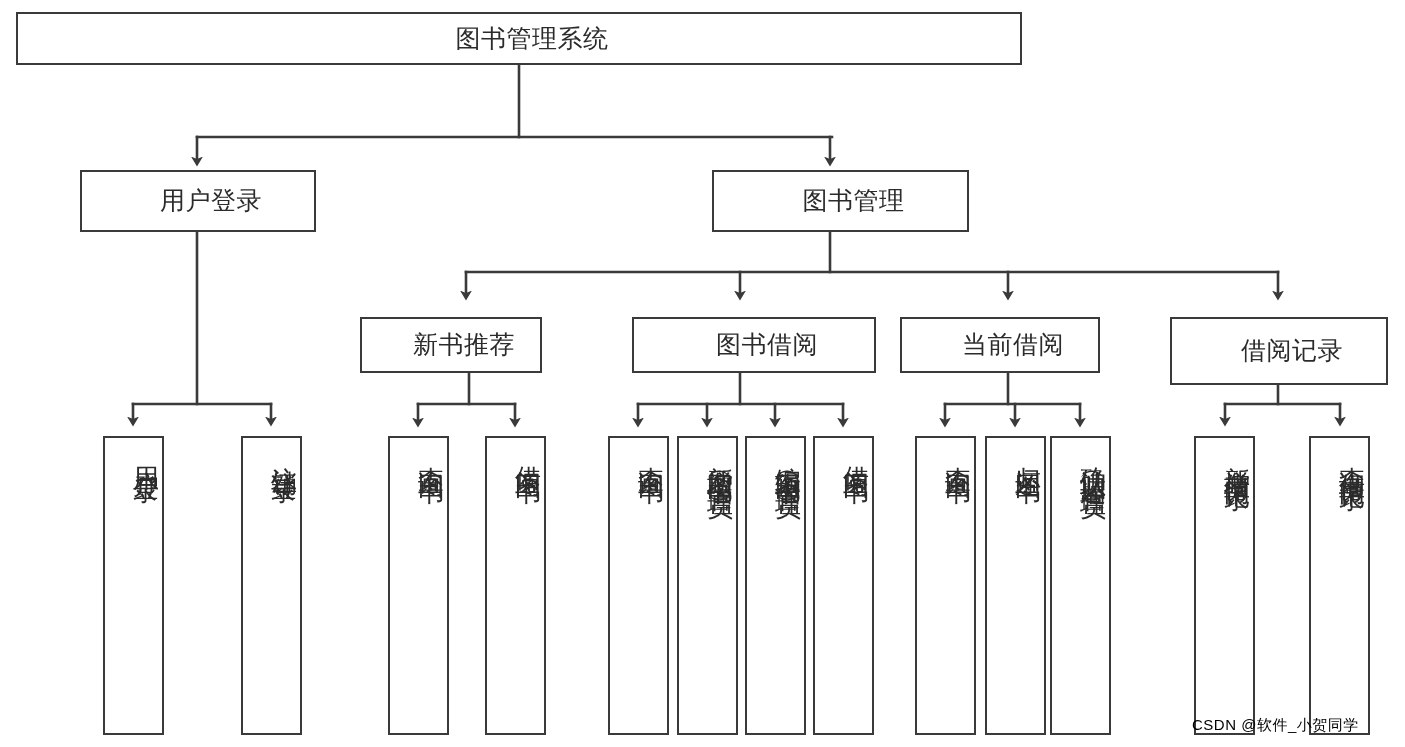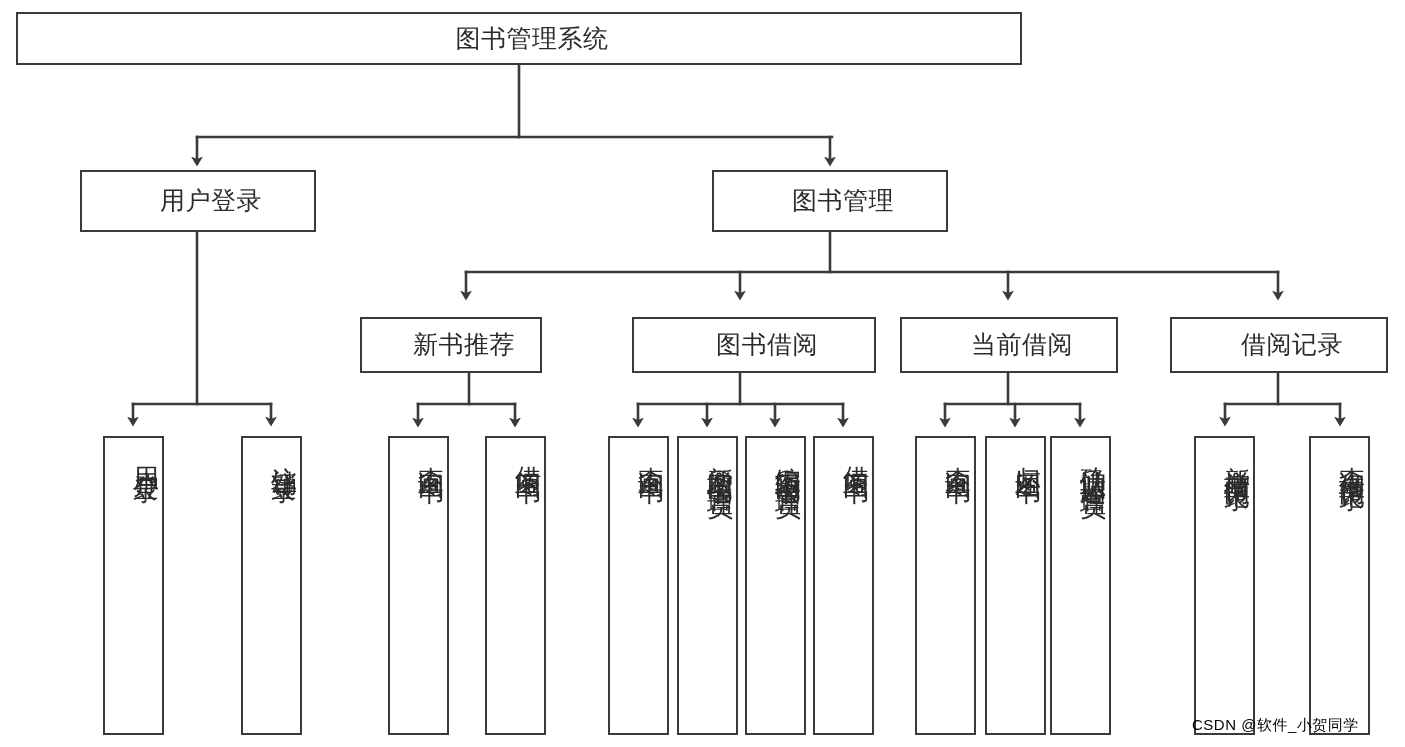--- a/index.html
+++ b/index.html
@@ -123,34 +123,34 @@
     </g>
   </svg>
 
   <div class="node root horiz" style="left:16px; top:12px; width:1006px; height:53px;">
     <span class="node-label">图书管理系统</span>
   </div>
 
   <div class="node horiz" style="left:80px; top:170px; width:236px; height:62px;">
     <span class="node-label">用户登录</span>
   </div>
-  <div class="node horiz" style="left:712px; top:170px; width:236px; height:62px;">
+  <div class="node horiz" style="left:712px; top:170px; width:257px; height:62px;">
     <span class="node-label">图书管理</span>
   </div>
 
   <div class="node horiz" style="left:360px; top:317px; width:182px; height:56px;">
     <span class="node-label">新书推荐</span>
   </div>
   <div class="node horiz" style="left:632px; top:317px; width:244px; height:56px;">
     <span class="node-label">图书借阅</span>
   </div>
-  <div class="node horiz" style="left:900px; top:317px; width:218px; height:56px;text-align:center;">
+  <div class="node horiz" style="left:900px; top:317px; width:200px; height:56px;text-align:center;">
     <span class="node-label">当前借阅</span>
   </div>
-  <div class="node horiz" style="left:1170px; top:317px; width:218px; height:56px;">
+  <div class="node horiz" style="left:1170px; top:317px; width:218px; height:68px;">
     <span class="node-label">借阅记录</span>
   </div>
 
   <div class="node vert" style="left:103px; top:436px; width:61px; height:299px;">
     <span class="node-label">用户登录</span>
   </div>
   <div class="node vert" style="left:241px; top:436px; width:61px; height:299px;">
     <span class="node-label">注销登录</span>
   </div>
 

